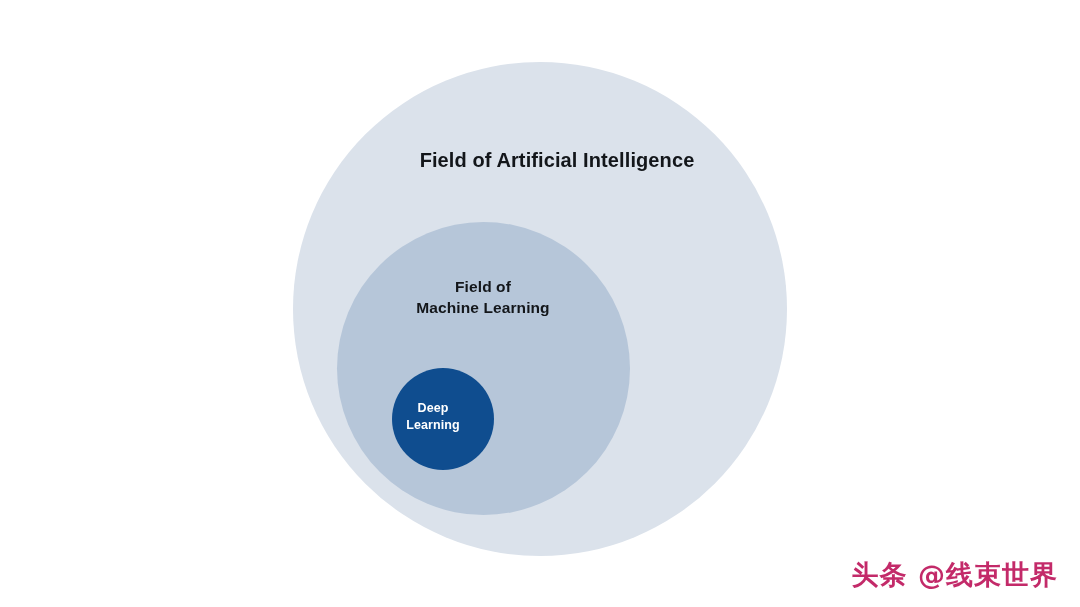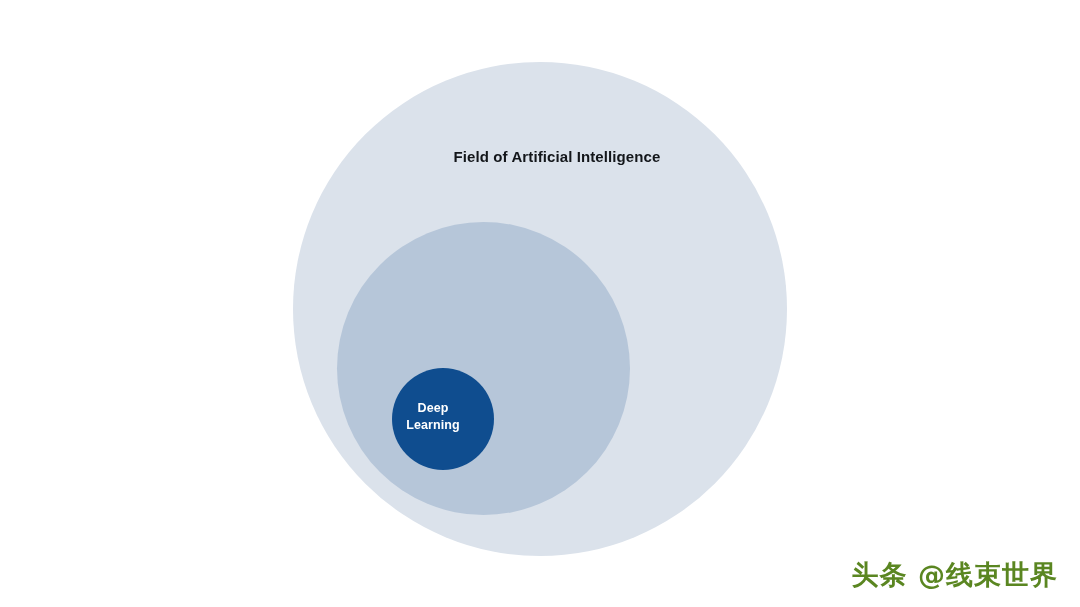--- a/index.html
+++ b/index.html
@@ -59,21 +59,21 @@
     text-align: center;
     white-space: pre-line;
     line-height: 1.35;
     letter-spacing: 0.1px;
   }
 
   #ai-label {
     left: 390px;
     top: 147px;
     width: 334px;
-    font-size: 15px;
+    font-size: 20px;
     color: #13161a;
   }
 
   #ml-label {
     left: 363px;
     top: 277px;
     width: 240px;
     font-size: 15.5px;
     color: #13161a;
   }
@@ -87,39 +87,41 @@
     line-height: 1.32;
   }
 
   
   #watermark {
     position: absolute;
     right: 22px;
     bottom: 14px;
     font-size: 27px;
     font-weight: bold;
-    color: #4d7c0f;
+    color: #be185d;
     letter-spacing: 1px;
     font-family: "DejaVu Sans", sans-serif;
     white-space: nowrap;
     opacity: 0.92;
   }
 </style>
 </head>
 <body>
 
 <div id="canvas">
 
   <div class="circle" id="ai-circle"></div>
 
   <div class="circle" id="ml-circle"></div>
 
   <div class="circle" id="dl-circle"></div>
 
   <div class="label" id="ai-label">Field of Artificial Intelligence</div>
 
+  <div class="label" id="ml-label">Field of
+Machine Learning</div>
 
   <div class="label" id="dl-label">Deep
 Learning</div>
 
   <div id="watermark">头条 @线束世界</div>
 
 </div>
 
 </body></html>

